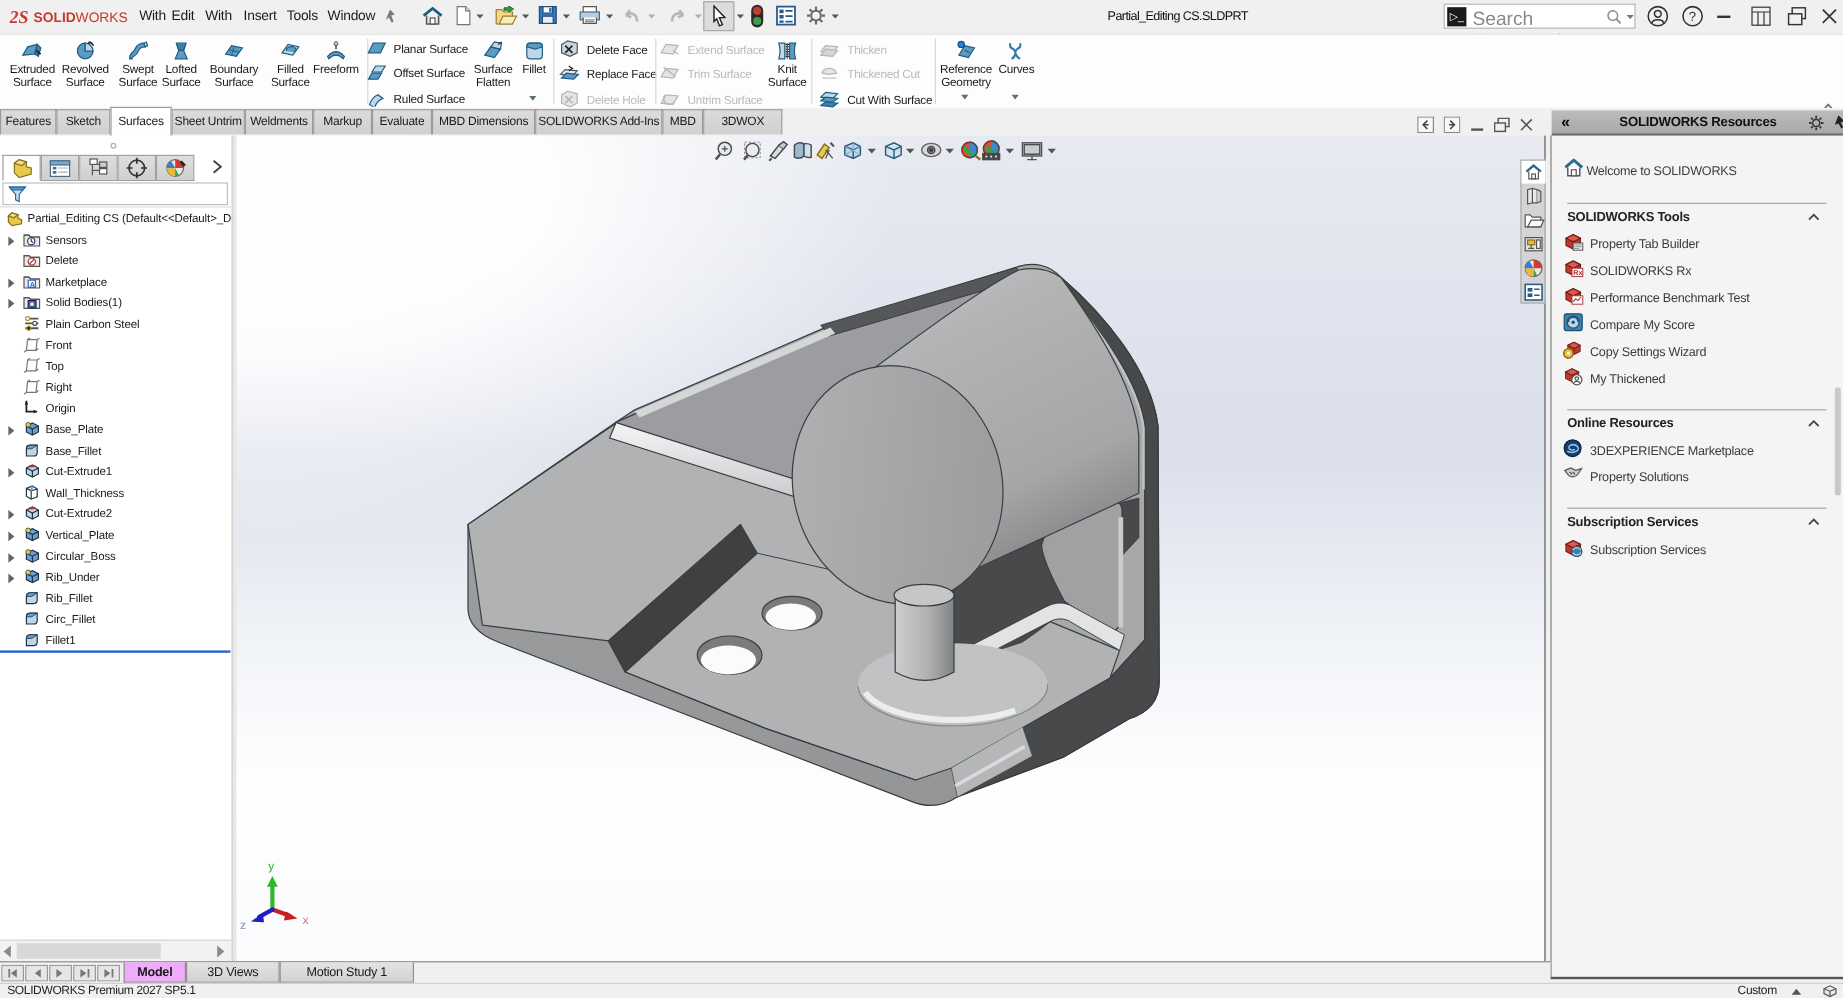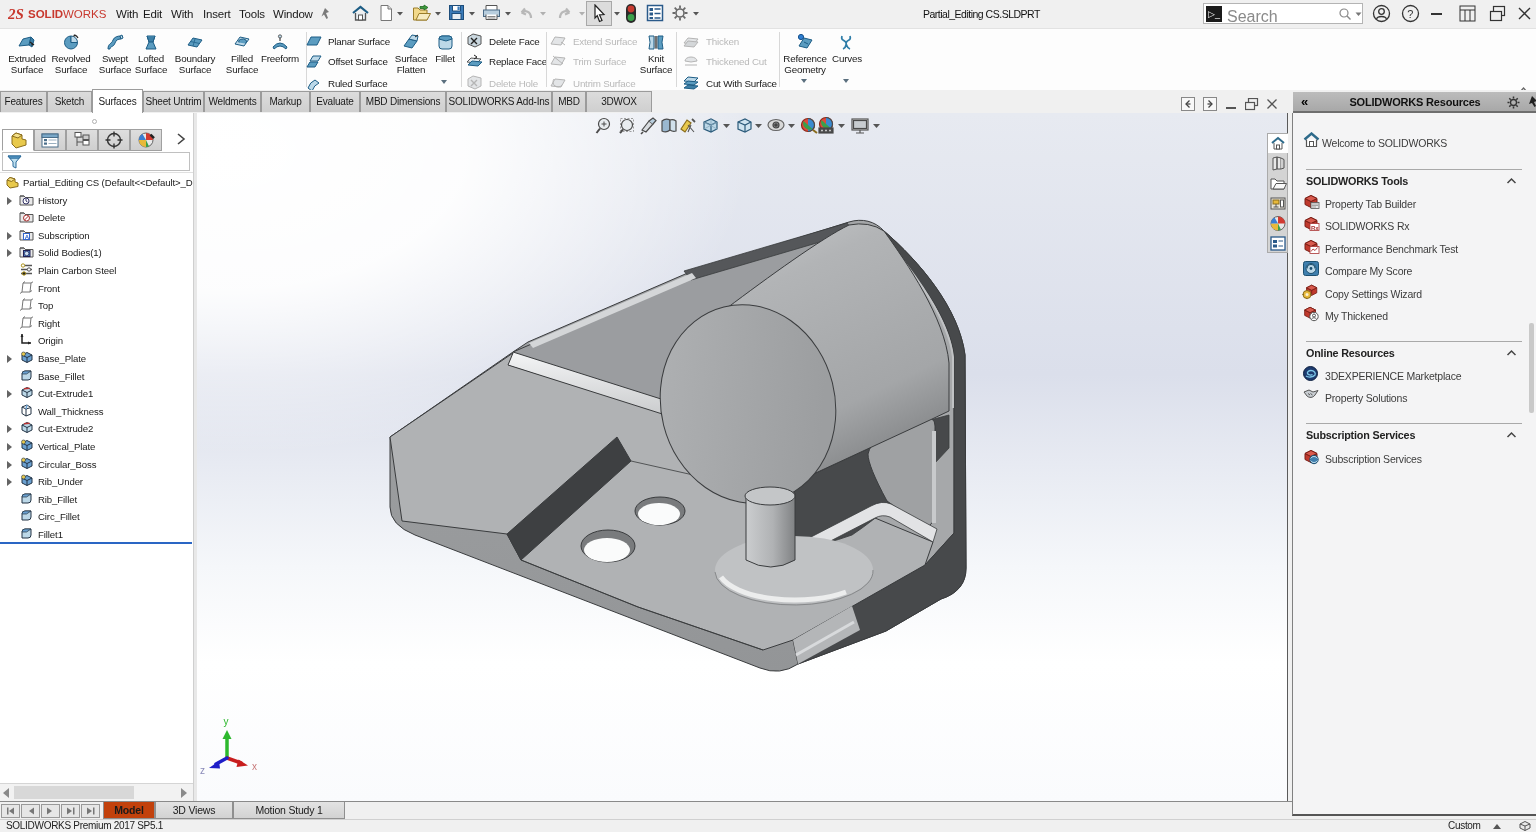--- a/index.html
+++ b/index.html
@@ -57,21 +57,21 @@
   #tphead { position:absolute; left:0; top:-21px; width:244px; height:21px; background:linear-gradient(#bcbcbc,#a8a8a8); border-bottom:2px solid #6e6e6e; }
   #tphead .t { position:absolute; left:0; width:244px; text-align:center; top:4px; font-size:11px; letter-spacing:-0.2px; font-weight:bold; color:#111; }
   .tpitem { position:absolute; left:14px; font-size:10.5px; letter-spacing:-0.2px; color:#3c3c3c; white-space:nowrap; }
   .tphdr { position:absolute; left:13px; font-size:10.8px; letter-spacing:-0.2px; font-weight:bold; color:#222; }
   .tpsep { position:absolute; left:13px; width:216px; height:1px; background:#a9a9a9; }
   .tpchev { position:absolute; left:213px; width:10px; height:10px; }
 
   
   #mtabs { position:absolute; left:0; top:801px; width:1292px; height:18px; background:#f0f0f0; border-top:1px solid #8a8a8a; }
   .mtab { position:absolute; top:0px; height:17px; background:linear-gradient(#e3e3e3,#d2d2d2); border:1px solid #8f8f8f; border-top:none; font-size:10.5px; letter-spacing:-0.2px; color:#1a1a1a; text-align:center; line-height:16px; }
-  .mtab.active { background:#c2410c; font-weight:bold; }
+  .mtab.active { background:#f0abfc; font-weight:bold; }
   #statusbar { position:absolute; left:0; top:819px; width:1536px; height:13px; background:#f0f0f0; border-top:1px solid #d0d0d0; font-size:10px; letter-spacing:-0.3px; color:#222; }
 </style>
 </head>
 <body>
 
 <div id="titlebar">
   <svg class="abs" style="left:8px;top:5px" width="110" height="18" viewBox="0 0 110 18">
     <text x="0" y="14" font-size="15" font-style="italic" font-weight="bold" fill="#c8382e" font-family="Liberation Serif">2S</text>
     <text x="20" y="13" font-size="11.5" font-weight="bold" fill="#c8382e">SOLID</text>
     <text x="55" y="13" font-size="11.5" fill="#c8382e">WORKS</text>
@@ -654,40 +654,40 @@
           <span class="tx" style="left:23px">Partial_Editing CS  (Default&lt;&lt;Default&gt;_D</span>
         </div>
 <div class="trow" style="top:19px">
           <span class="arr"></span>
           <span class="ic" style="left:19px"><svg width="15" height="13" viewBox="0 0 15 13">
               <path d="M1 3 L5 3 L6.5 4.5 L14 4.5 L14 12 L1 12 Z" fill="#e9e9e9" stroke="#555"></path>
               <path d="M1 3 L5 3 L6.5 4.5 L14 4.5" fill="none" stroke="#555"></path>
               <circle cx="7" cy="8" r="3" fill="#fff" stroke="#336"></circle>
               <path d="M7 6 v2 l1.5 1" stroke="#336" fill="none"></path>
             </svg></span>
-          <span class="tx" style="left:38px">History</span>
+          <span class="tx" style="left:38px">Sensors</span>
         </div>
 <div class="trow" style="top:36px">
           <span class="ic" style="left:19px"><svg width="15" height="13" viewBox="0 0 15 13">
               <path d="M1 3 L5 3 L6.5 4.5 L14 4.5 L14 12 L1 12 Z" fill="#e9e9e9" stroke="#555"></path>
               <path d="M1 3 L5 3 L6.5 4.5 L14 4.5" fill="none" stroke="#555"></path>
               <circle cx="7.5" cy="8" r="3" fill="#fff" stroke="#a33"></circle>
               <path d="M5.5 10 l4 -4" stroke="#a33"></path>
             </svg></span>
           <span class="tx" style="left:38px">Delete</span>
         </div>
 <div class="trow" style="top:54px">
           <span class="arr"></span>
           <span class="ic" style="left:19px"><svg width="15" height="13" viewBox="0 0 15 13">
               <path d="M1 3 L5 3 L6.5 4.5 L14 4.5 L14 12 L1 12 Z" fill="#e9e9e9" stroke="#555"></path>
               <path d="M1 3 L5 3 L6.5 4.5 L14 4.5" fill="none" stroke="#555"></path>
               <rect x="4.5" y="5.5" width="6" height="6" fill="#fff" stroke="#36c"></rect>
               <text x="5.8" y="10.8" font-size="6" fill="#36c" font-weight="bold">A</text>
             </svg></span>
-          <span class="tx" style="left:38px">Subscription</span>
+          <span class="tx" style="left:38px">Marketplace</span>
         </div>
 <div class="trow" style="top:71px">
           <span class="arr"></span>
           <span class="ic" style="left:19px"><svg width="15" height="13" viewBox="0 0 15 13">
               <path d="M1 3 L5 3 L6.5 4.5 L14 4.5 L14 12 L1 12 Z" fill="#e9e9e9" stroke="#555"></path>
               <path d="M1 3 L5 3 L6.5 4.5 L14 4.5" fill="none" stroke="#555"></path>
               <rect x="4.5" y="5.5" width="6.5" height="6" fill="#4a87c8" stroke="#225"></rect>
               <circle cx="7.7" cy="8.5" r="2.2" fill="#cfe2f2" stroke="#225" stroke-width="0.7"></circle>
             </svg></span>
           <span class="tx" style="left:38px">Solid Bodies(1)</span>
@@ -969,21 +969,21 @@
           <rect x="92" y="3.5" width="1.5" height="7"></rect>
         </g>
     </svg>
   </div>
 
   <div class="mtab active" style="left:103px;width:52px">Model</div>
   <div class="mtab" style="left:155px;width:78px">3D Views</div>
   <div class="mtab" style="left:233px;width:112px">Motion Study 1</div>
 </div>
 <div id="statusbar">
-  <span style="position:absolute;left:6px;top:0px">SOLIDWORKS Premium 2017 SP5.1</span>
+  <span style="position:absolute;left:6px;top:0px">SOLIDWORKS Premium 2027 SP5.1</span>
   <span style="position:absolute;left:1448px;top:0px">Custom</span>
   <svg class="abs" style="left:1492px;top:3px" width="10" height="7">
       <path d="M1 6 L5 1 L9 6 Z" fill="#555"></path>
     </svg>
   <svg class="abs" style="left:1518px;top:0px" width="14" height="12" viewBox="0 0 14 12">
       <path d="M2 4 L7 1.5 L12 4 L12 8 L7 10.5 L2 8 Z" fill="#e8e8e8" stroke="#555"></path>
       <path d="M2 4 L7 6 L12 4 M7 6 L7 10.5" fill="none" stroke="#555"></path>
     </svg>
 </div>
 

